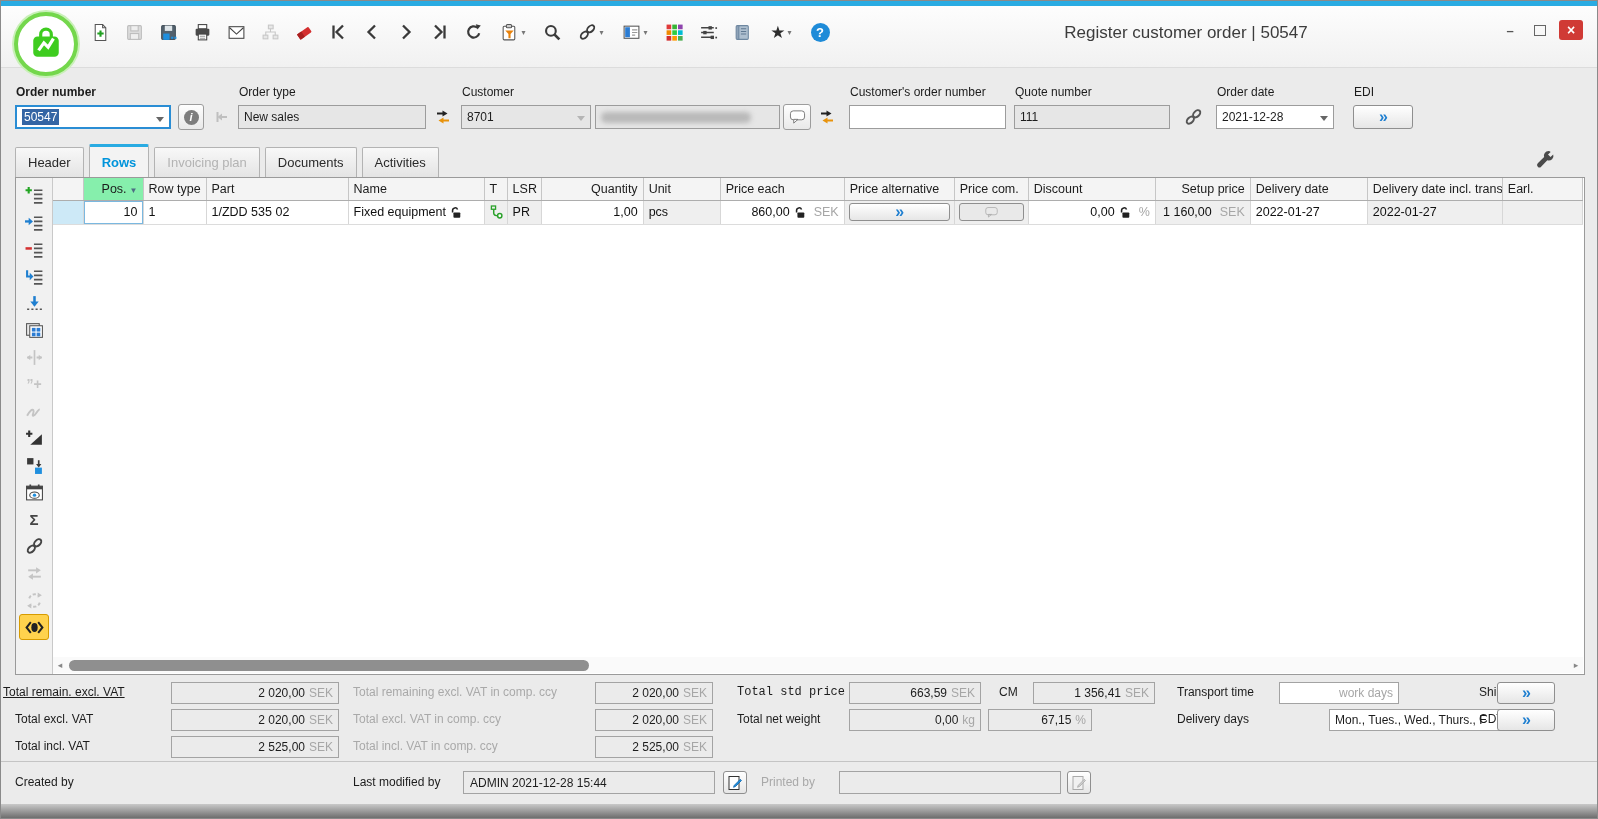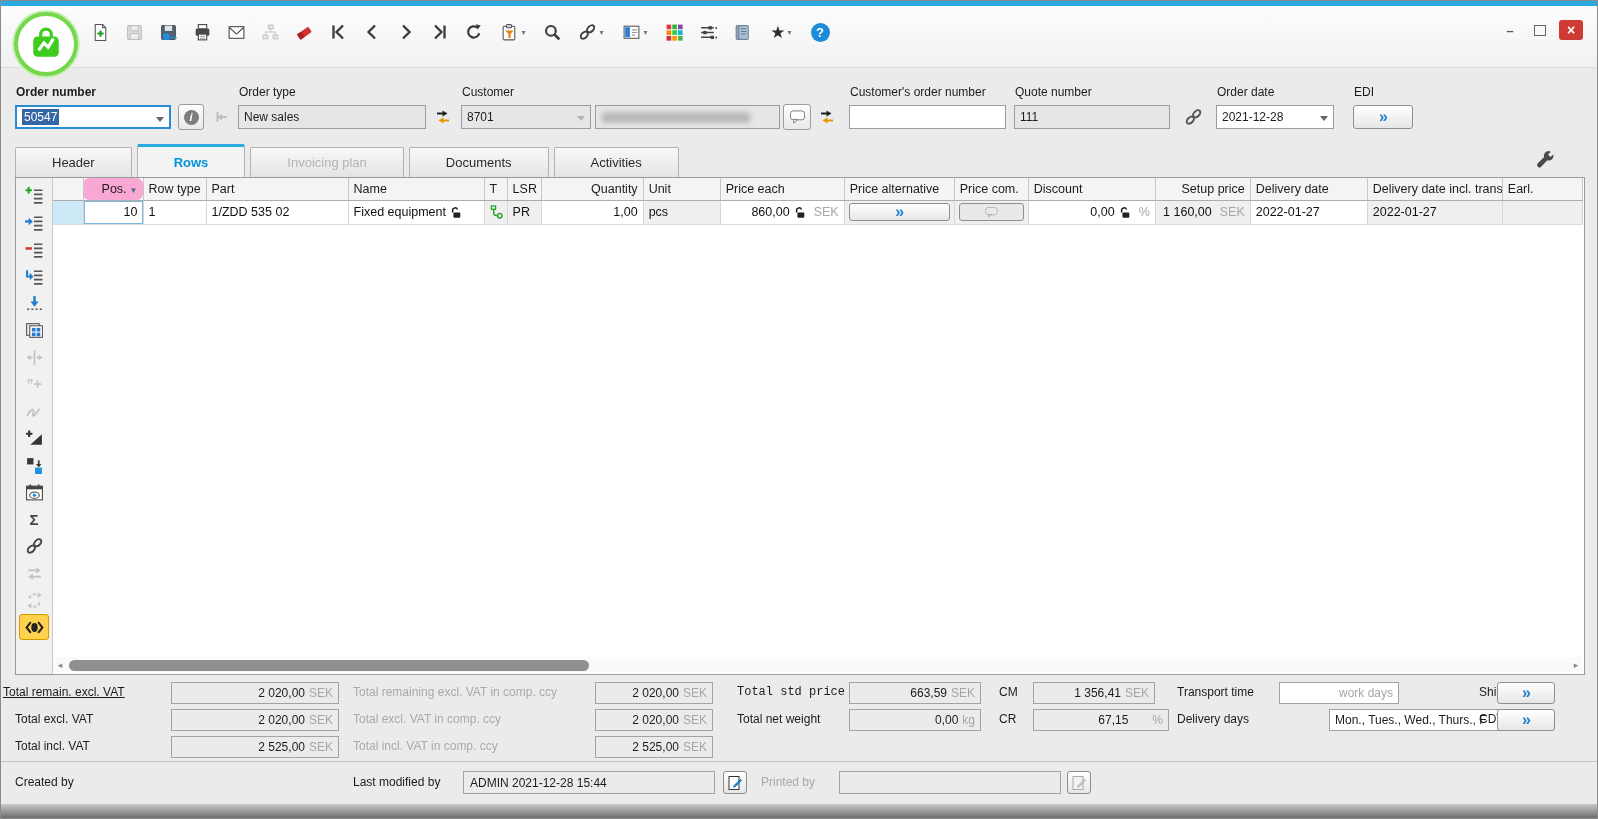--- a/index.html
+++ b/index.html
@@ -29,34 +29,34 @@
   .combo-arrow{position:absolute;right:5px;top:10px;width:0;height:0;border-left:4px solid transparent;border-right:4px solid transparent;border-top:5px solid #666;}
   .combo-arrow.dis{border-top-color:#b5b5b5;}
   .sel{background:#3465a4;color:#fff;padding:1px 2px;}
   .mini-btn{position:absolute;top:37px;width:26px;height:26px;border:1px solid #9c9c9c;border-radius:3px;background:linear-gradient(#fefefe,#e9e9e9);display:flex;align-items:center;justify-content:center;box-sizing:border-box;}
   .icon-slot{position:absolute;top:40px;display:flex;align-items:center;justify-content:center;width:22px;height:20px;}
   .redact{width:150px;height:11px;border-radius:5px;background:#b9b9b9;filter:blur(2.5px);}
   .chev{color:#1f7fd0;font-weight:bold;font-size:16px;letter-spacing:-1px;line-height:1;}
   .btn3d{border:1px solid #8f8f8f;border-radius:3px;background:linear-gradient(#ffffff,#e6e6e6);display:flex;align-items:center;justify-content:center;box-sizing:border-box;}
   
   .tabs{position:absolute;top:143px;left:14px;height:33px;display:flex;align-items:flex-end;gap:5px;}
-  .tab{height:30px;padding:0 36px;display:flex;align-items:center;background:linear-gradient(#f8f8f8,#e4e4e4);border:1px solid #b3b3b3;border-bottom:none;border-radius:2px 2px 0 0;font-size:13px;color:#2a2a2a;box-sizing:border-box;}
+  .tab{height:30px;padding:0 12px;display:flex;align-items:center;background:linear-gradient(#f8f8f8,#e4e4e4);border:1px solid #b3b3b3;border-bottom:none;border-radius:2px 2px 0 0;font-size:13px;color:#2a2a2a;box-sizing:border-box;}
   .tab.active{height:33px;background:#f3f3f3;border-top:3px solid #29abe2;color:#0094db;font-weight:bold;position:relative;z-index:3;}
   .tab.disabled{color:#b3b3b3;}
   .wrench{position:absolute;top:148px;left:1534px;}
   
   .main{position:absolute;top:176px;left:14px;width:1570px;height:498px;border:1px solid #9a9a9a;background:#fff;box-sizing:border-box;}
   .sidebar{position:absolute;top:0;left:0;bottom:0;width:37px;background:#f1f1f1;border-right:1px solid #c9c9c9;display:flex;flex-direction:column;align-items:center;padding-top:4px;box-sizing:border-box;gap:1px;}
   .si{width:30px;height:26px;display:flex;align-items:center;justify-content:center;border-radius:3px;}
   .si.active{background:#ffd24d;border:1px solid #d79b00;box-sizing:border-box;}
   .gridwrap{position:absolute;left:37px;top:0;right:0;bottom:18px;overflow:hidden;}
   table.grid{border-collapse:collapse;table-layout:fixed;width:1530px;}
   .grid th{height:22px;background:#f4f4f4;border-right:1px solid #c6c6c6;border-bottom:1px solid #adadad;font-weight:normal;color:#1c1c1c;padding:0 5px;text-align:left;white-space:nowrap;overflow:hidden;box-sizing:border-box;font-size:12.5px;}
   .grid th.r,.grid td.r{text-align:right;}
-  .grid th.hl{background:#f9a8d4;border-radius:6px;}
+  .grid th.hl{background:#86efac;}
   .grid td{height:24px;background:#efefef;border-right:1px solid #d7d7d7;border-bottom:1px solid #dcdcdc;padding:0 5px;white-space:nowrap;overflow:hidden;box-sizing:border-box;font-size:12.5px;color:#111;}
   .grid td.w{background:#fff;}
   .grid td.cur{background:#fff;box-shadow:inset 0 0 0 1px #7ab8e0;}
   .grid td.selcell{background:#cde9f7;}
   .grid th.selhead{background:#f4f4f4;}
   .unit{color:#a6a6a6;margin-left:4px;}
   .cellflex{display:flex;align-items:center;gap:4px;}
   .cellflex.right{justify-content:flex-end;}
   .rowbtn{width:100%;height:18px;}
   .rowbtn.dis{background:#e9e9e9;}
@@ -238,20 +238,21 @@
           </svg>
         </div>
       <div class="tbi w-caret">
           <span style="font-size:17px;color:#2d2d2d;">★</span>
           <span class="caret">▾</span>
         </div>
       <div class="tbi">
           <span class="help-badge">?</span>
         </div>
     </div>
+    <div class="win-title">Register customer order | 50547</div>
     <div class="winctl">
       <div class="wc wc-min">–</div>
       <div class="wc wc-max">
           <span></span>
         </div>
       <div class="wc wc-close">×</div>
     </div>
   </div>
 
   <div class="formbar">
@@ -646,21 +647,21 @@
       <div class="tfld" style="left:594px;width:118px;">
           <span>2 020,00</span>
           <span class="unit">SEK</span>
         </div>
       <span class="tlab" style="left:736px;">Total net weight</span>
       <div class="tfld" style="left:848px;width:132px;">
           <span>0,00</span>
           <span class="unit">kg</span>
         </div>
       <span class="tlab" style="left:998px;">CR</span>
-      <div class="tfld" style="left:1032px;width:136px;gap:20px;">
+      <div class="tfld" style="left:987px;width:104px;">
           <span>67,15</span>
           <span class="unit">%</span>
         </div>
       <span class="tlab" style="left:1176px;">Delivery days</span>
       <div class="tfld white leftal" style="left:1328px;width:190px;">
           <span>Mon., Tues., Wed., Thurs., F</span>
         </div>
       <span class="tlab" style="left:1478px;">CDT</span>
       <div class="btn3d" style="position:absolute;top:0;right:42px;width:58px;height:22px;">
           <span class="chev">»</span>

